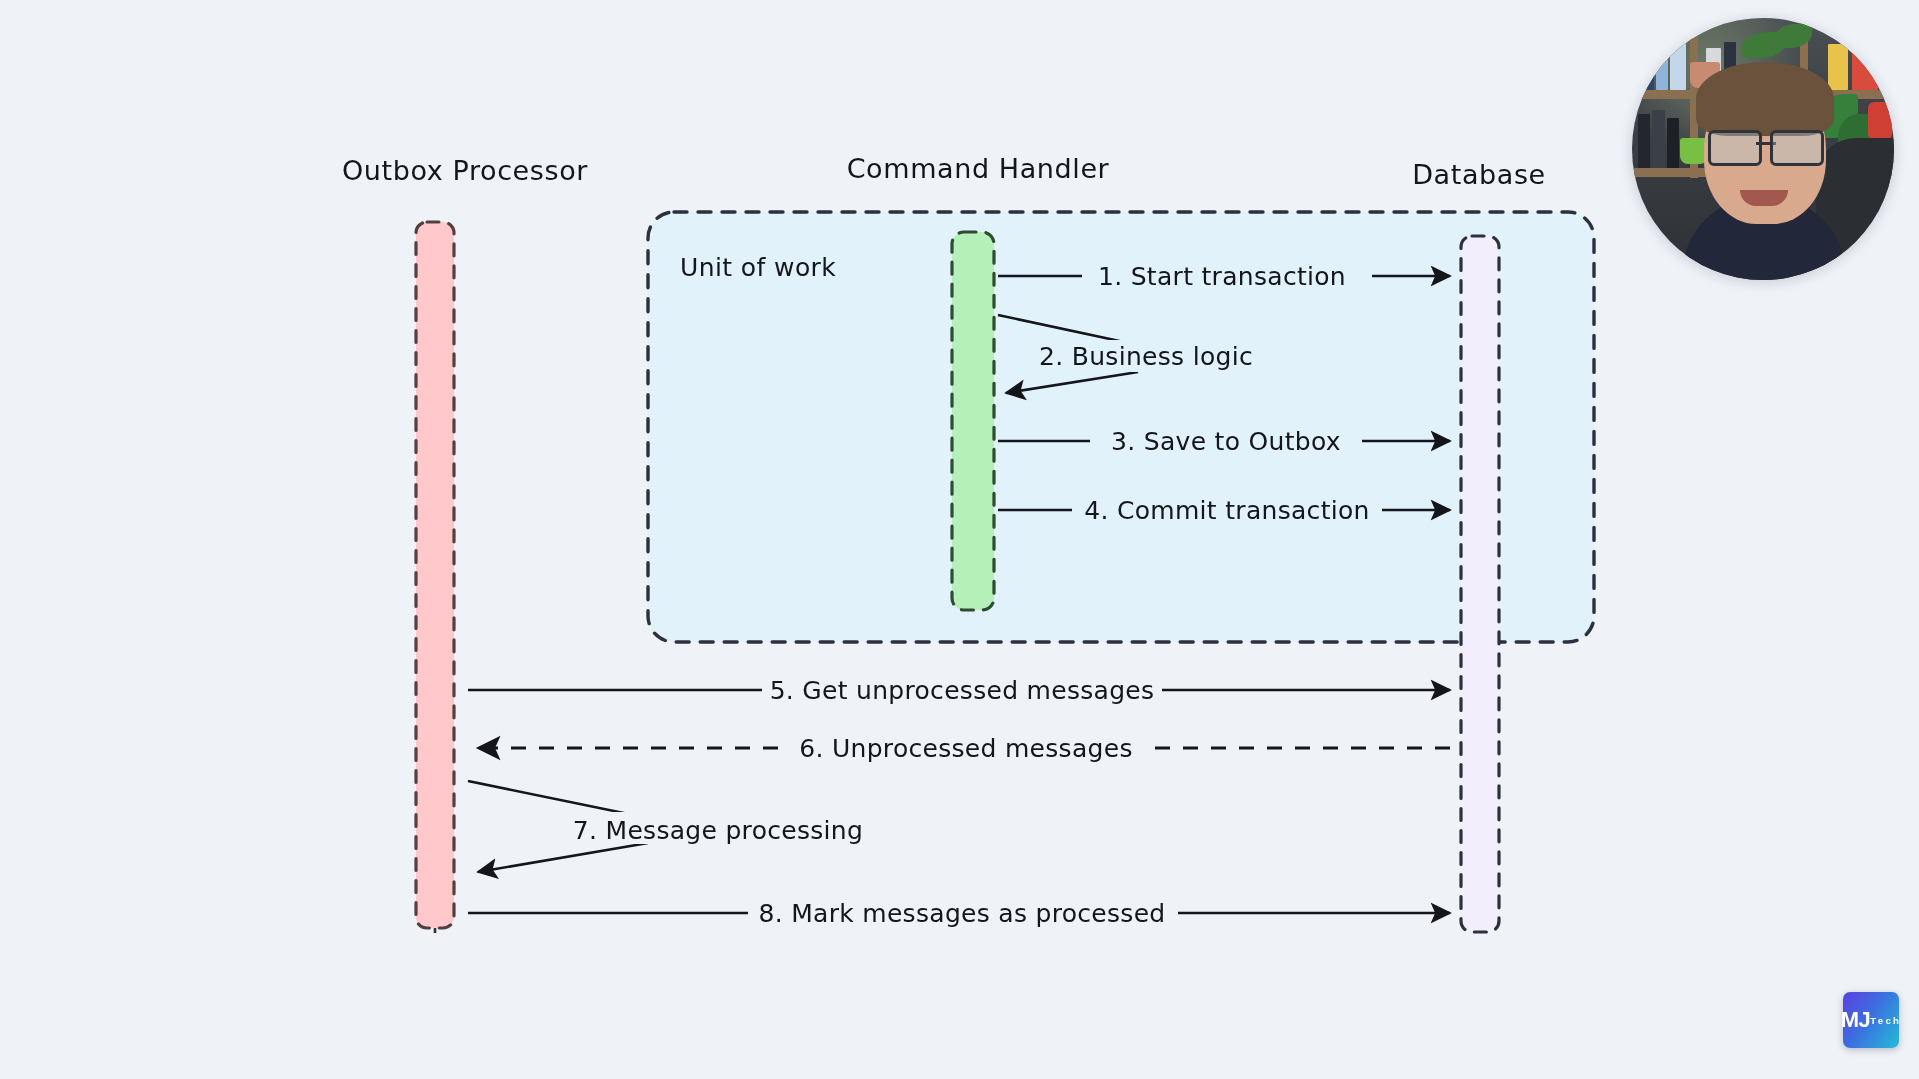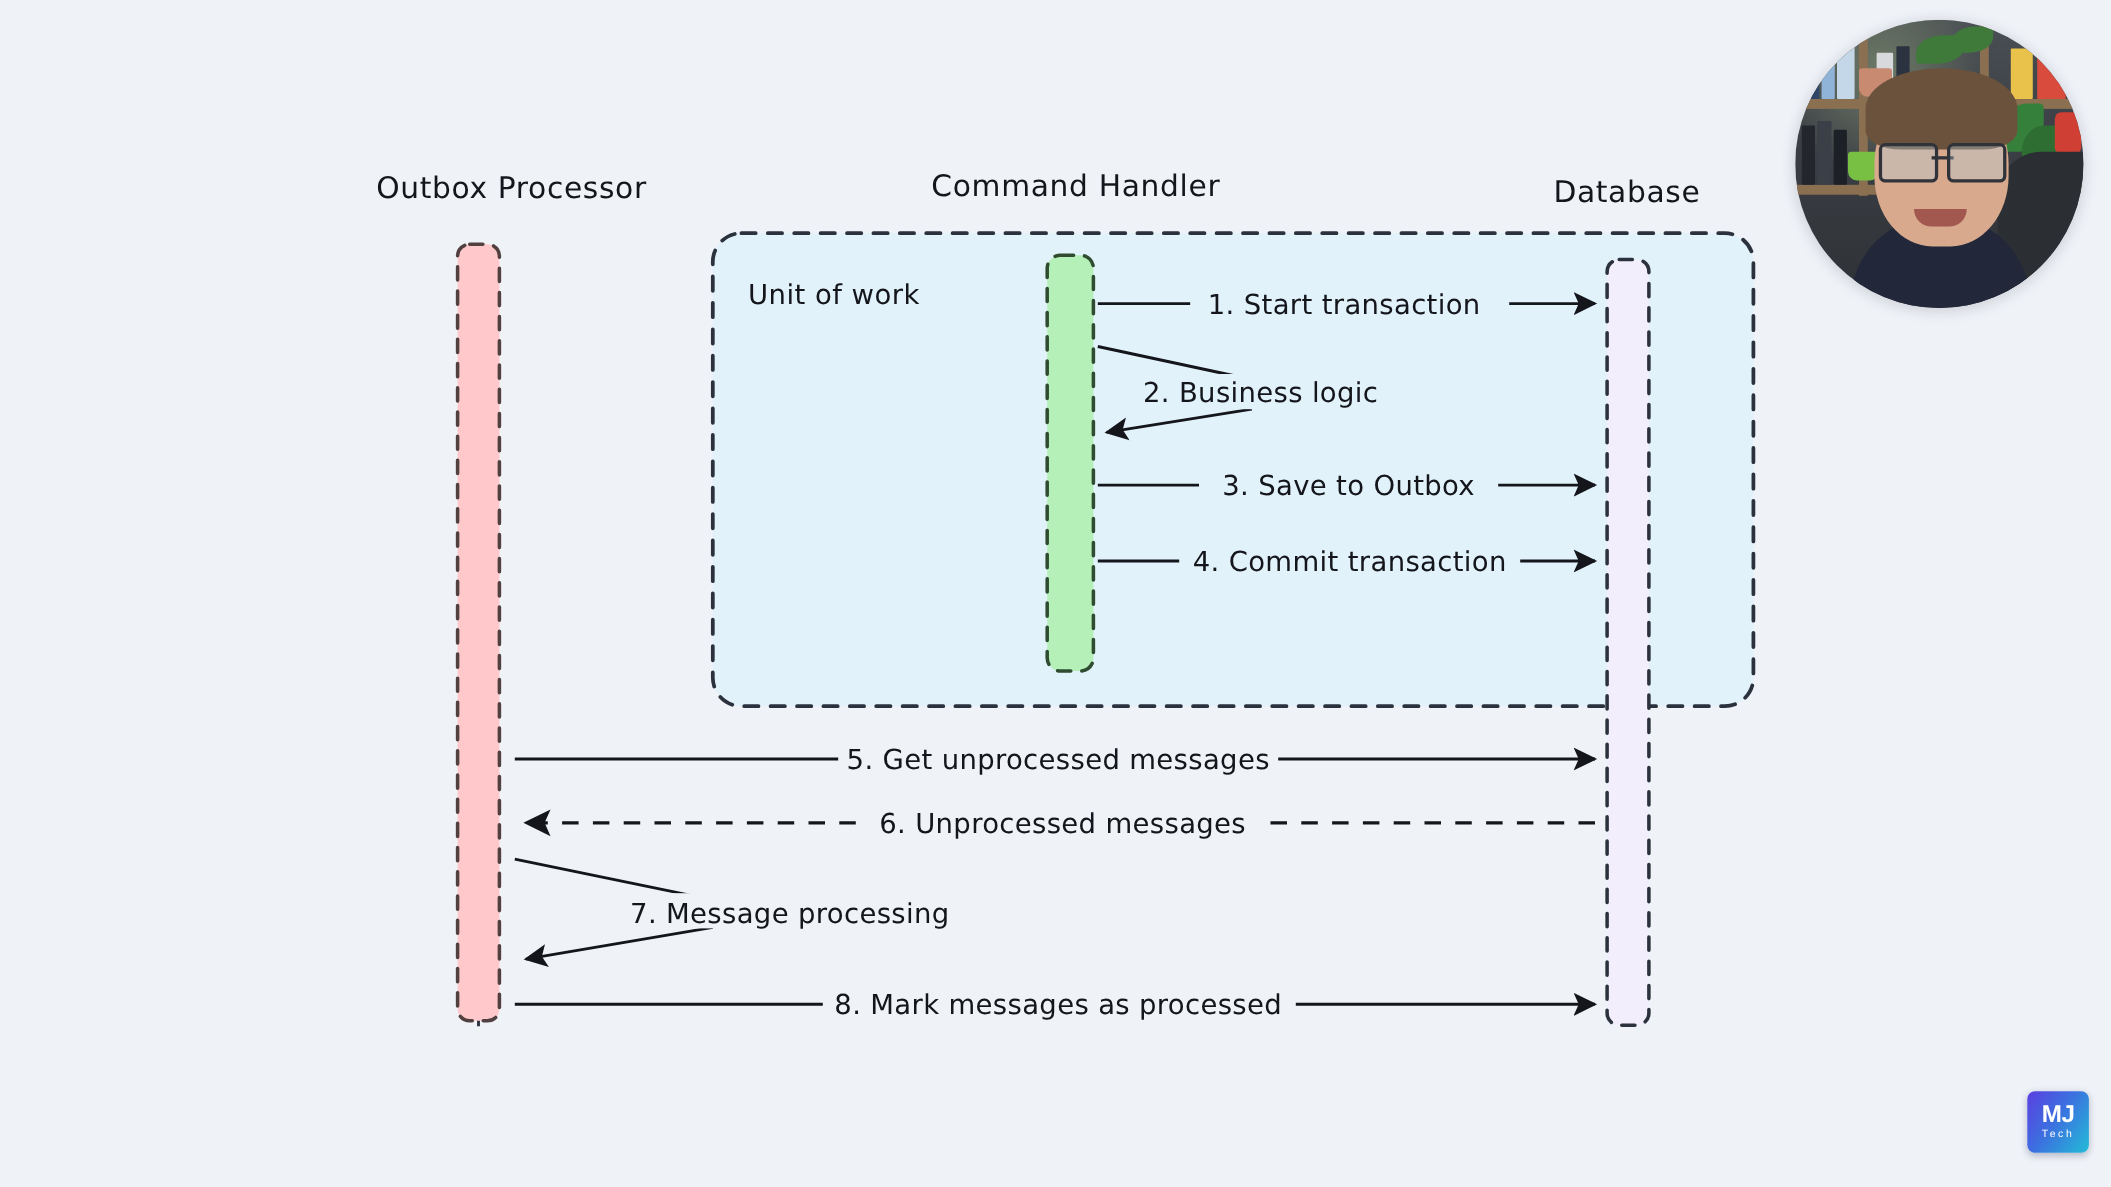--- a/index.html
+++ b/index.html
@@ -152,37 +152,37 @@
   
   #logo {
     position: absolute;
     left: 1843px;
     top: 992px;
     width: 56px;
     height: 56px;
     border-radius: 7px;
     background: linear-gradient(125deg, #5b3fe0 0%, #3c6fe0 45%, #23bcd6 100%);
     display: flex;
-    flex-direction: column;
+    flex-direction: row;
     align-items: center;
     justify-content: center;
     box-shadow: 0 2px 7px rgba(30,40,80,0.28);
   }
   #logo .logo-mj {
     color: #ffffff;
     font-family: "Liberation Sans", sans-serif;
     font-weight: 700;
     font-size: 22px;
     line-height: 22px;
     letter-spacing: -0.5px;
   }
   #logo .logo-tech {
     color: #ffffff;
     font-family: "Liberation Sans", sans-serif;
-    font-weight: 400;
+    font-weight: 700;
     font-size: 9.5px;
     line-height: 12px;
     letter-spacing: 2.4px;
     margin-top: 2px;
   }
 </style>
 </head>
 <body>
 
 <div id="stage">

